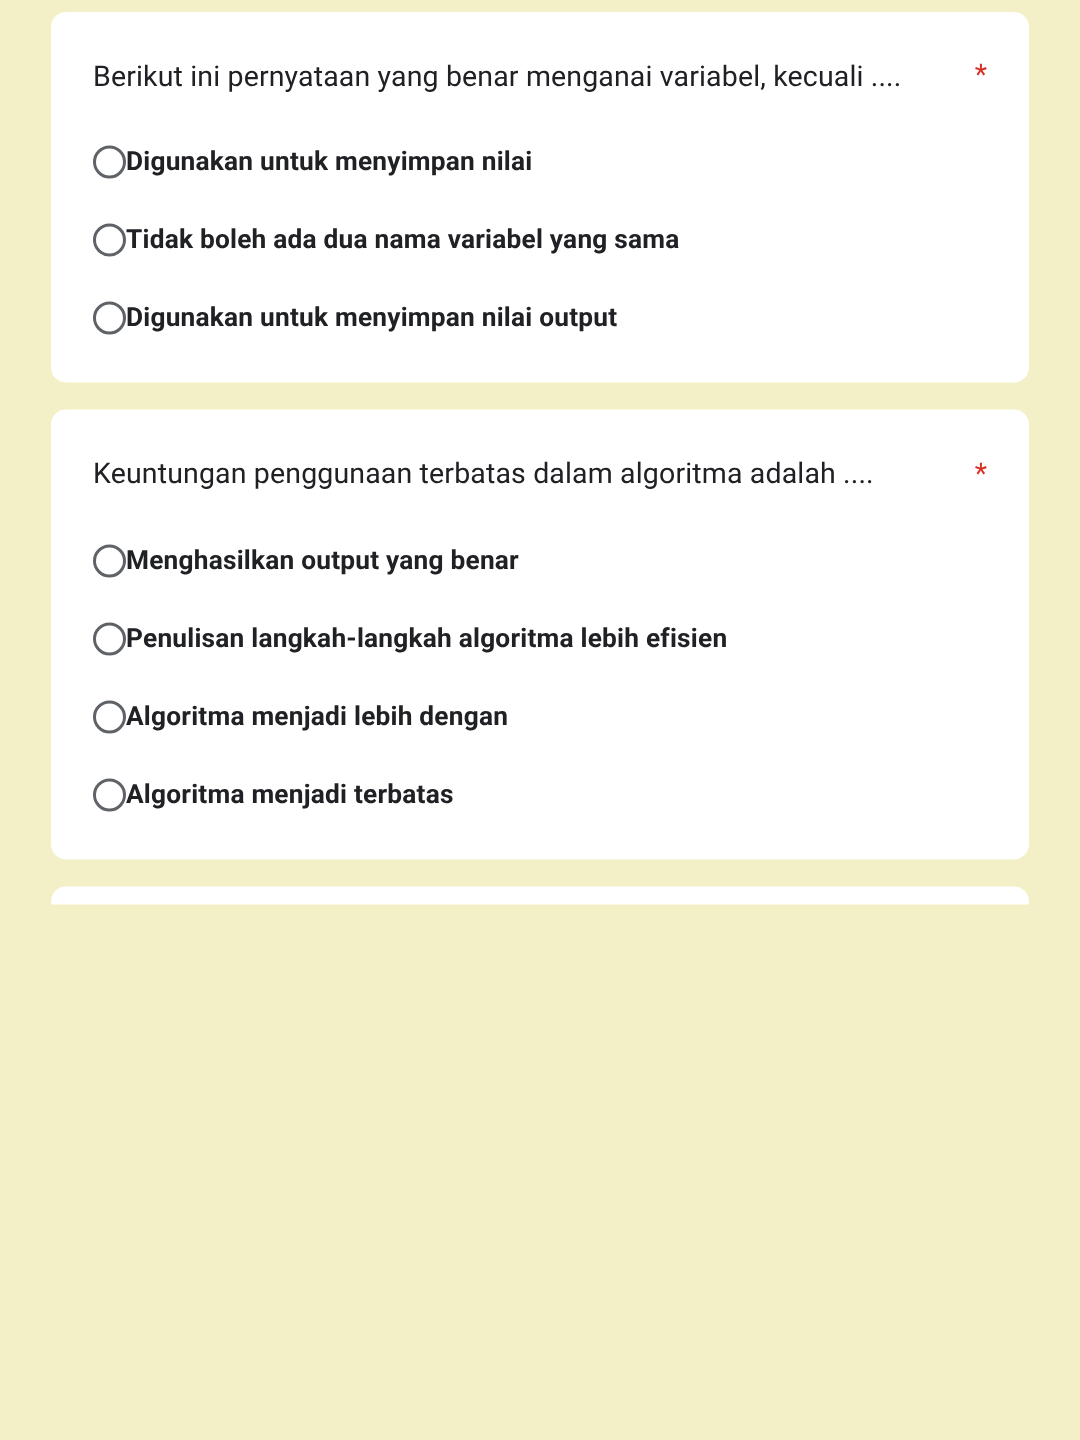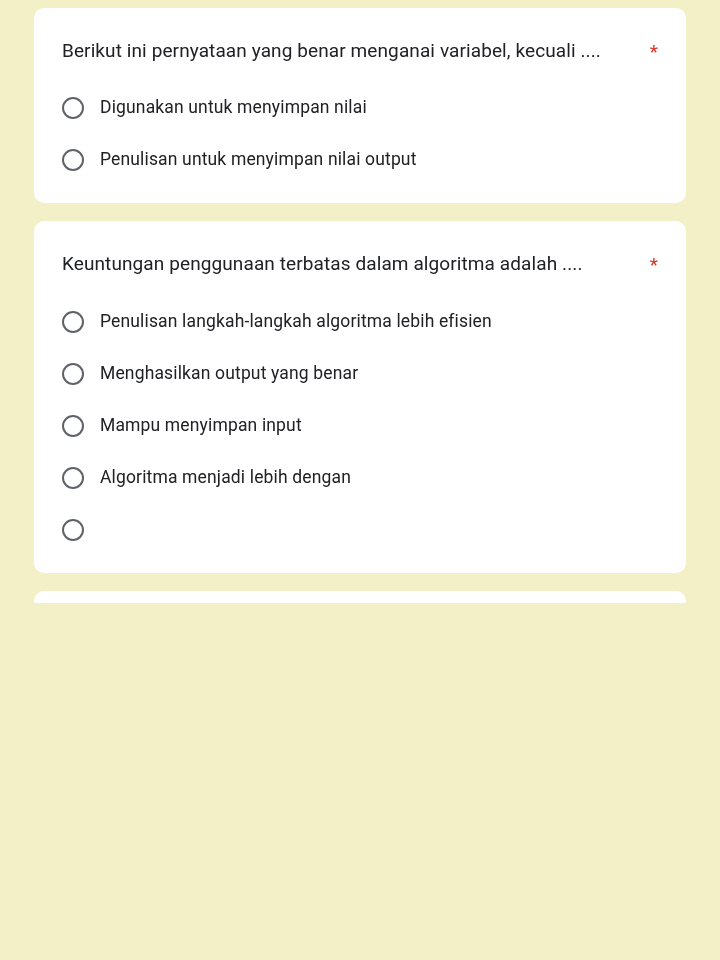--- a/index.html
+++ b/index.html
@@ -11,21 +11,21 @@
     color: #202124;
   }
   .card {
     background: #fff;
     border-radius: 10px;
     padding: 28px 28px 32px 28px;
     margin-bottom: 18px;
   }
   .question-row {
     display: flex;
-    align-items: flex-end;
+    align-items: center;
     gap: 8px;
     margin-bottom: 28px;
   }
   .question-text {
     font-size: 19px;
     line-height: 1.55;
     color: #202124;
     flex: 1;
     letter-spacing: 0.1px;
   }
@@ -36,22 +36,23 @@
     padding-left: 4px;
   }
   .options {
     display: flex;
     flex-direction: column;
     gap: 30px;
     padding-top: 4px;
   }
   .option {
     display: flex;
-    gap: 16px;
+    align-items: center;
     cursor: pointer;
+    font-weight: bold;
   }
   .radio {
     width: 22px;
     height: 22px;
     border: 2px solid #5f6368;
     border-radius: 50%;
     flex-shrink: 0;
   }
   .option-label {
     font-size: 17.5px;
@@ -72,46 +73,47 @@
     <div class="question-text">Berikut ini pernyataan yang benar menganai variabel, kecuali ....</div>
     <div class="required">*</div>
   </div>
   <div class="options">
     <div class="option">
       <div class="radio"></div>
       <div class="option-label">Digunakan untuk menyimpan nilai</div>
     </div>
     <div class="option">
       <div class="radio"></div>
-      <div class="option-label">Penulisan untuk menyimpan nilai output</div>
+      <div class="option-label">Tidak boleh ada dua nama variabel yang sama</div>
+    </div>
+    <div class="option">
+      <div class="radio"></div>
+      <div class="option-label">Digunakan untuk menyimpan nilai output</div>
     </div>
   </div>
 </div>
 
 <div class="card">
   <div class="question-row">
     <div class="question-text">Keuntungan penggunaan terbatas dalam algoritma adalah ....</div>
     <div class="required">*</div>
   </div>
   <div class="options">
     <div class="option">
       <div class="radio"></div>
-      <div class="option-label">Penulisan langkah-langkah algoritma lebih efisien</div>
-    </div>
-    <div class="option">
-      <div class="radio"></div>
       <div class="option-label">Menghasilkan output yang benar</div>
     </div>
     <div class="option">
       <div class="radio"></div>
-      <div class="option-label">Mampu menyimpan input</div>
+      <div class="option-label">Penulisan langkah-langkah algoritma lebih efisien</div>
     </div>
     <div class="option">
       <div class="radio"></div>
       <div class="option-label">Algoritma menjadi lebih dengan</div>
     </div>
     <div class="option">
       <div class="radio"></div>
+      <div class="option-label">Algoritma menjadi terbatas</div>
     </div>
   </div>
 </div>
 
 <div class="stub"></div>
 
 </body></html>

